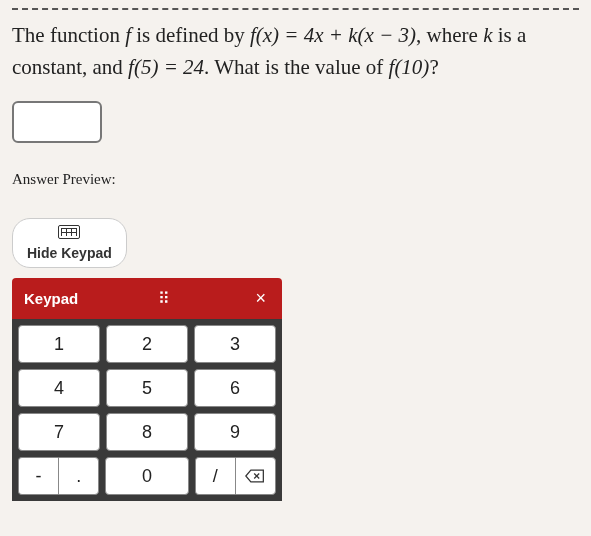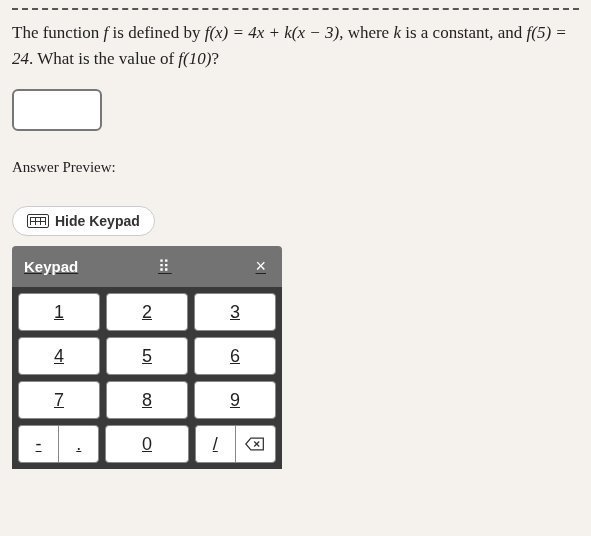--- a/index.html
+++ b/index.html
@@ -10,21 +10,21 @@
       background: #f5f2ee;
       padding: 8px 12px;
       color: #222;
       overflow: hidden;
     }
     .top-divider {
       border-top: 2px dashed #555;
       margin-bottom: 10px;
     }
     .question {
-      font-size: 17px;
+      font-size: 21px;
       line-height: 1.5;
       margin-bottom: 18px;
     }
     .math-i { font-style: italic; font-family: 'Times New Roman', serif; }
     .answer-input {
       width: 90px;
       height: 42px;
       border: 2px solid #777;
       border-radius: 6px;
       background: #fff;
@@ -44,44 +44,44 @@
       background: #fff;
       border: 1px solid #ccc;
       border-radius: 18px;
       padding: 6px 14px;
       font-family: Arial, sans-serif;
       font-size: 14px;
       font-weight: bold;
       color: #333;
       cursor: pointer;
       margin-bottom: 10px;
+      flex-direction: column;
     }
     .keypad-icon {
       width: 22px;
       height: 14px;
       border: 1.5px solid #333;
       border-radius: 2px;
       position: relative;
       display: inline-block;
     }
     .keypad-icon::before {
       content: '';
       position: absolute;
       top: 2px; left: 2px; right: 2px; bottom: 2px;
       background-image:
         linear-gradient(#333 1px, transparent 1px),
         linear-gradient(90deg, #333 1px, transparent 1px);
       background-size: 5px 4px;
     }
     .keypad {
       width: 270px;
-      background: #737373;
+      background: #b91c1c;
       border-radius: 4px 4px 0 0;
       font-family: Arial, sans-serif;
-      text-decoration: underline;
     }
     .keypad-header {
       display: flex;
       align-items: center;
       padding: 10px 12px;
       color: #fff;
     }
     .keypad-title {
       font-weight: bold;
       font-size: 15px;

